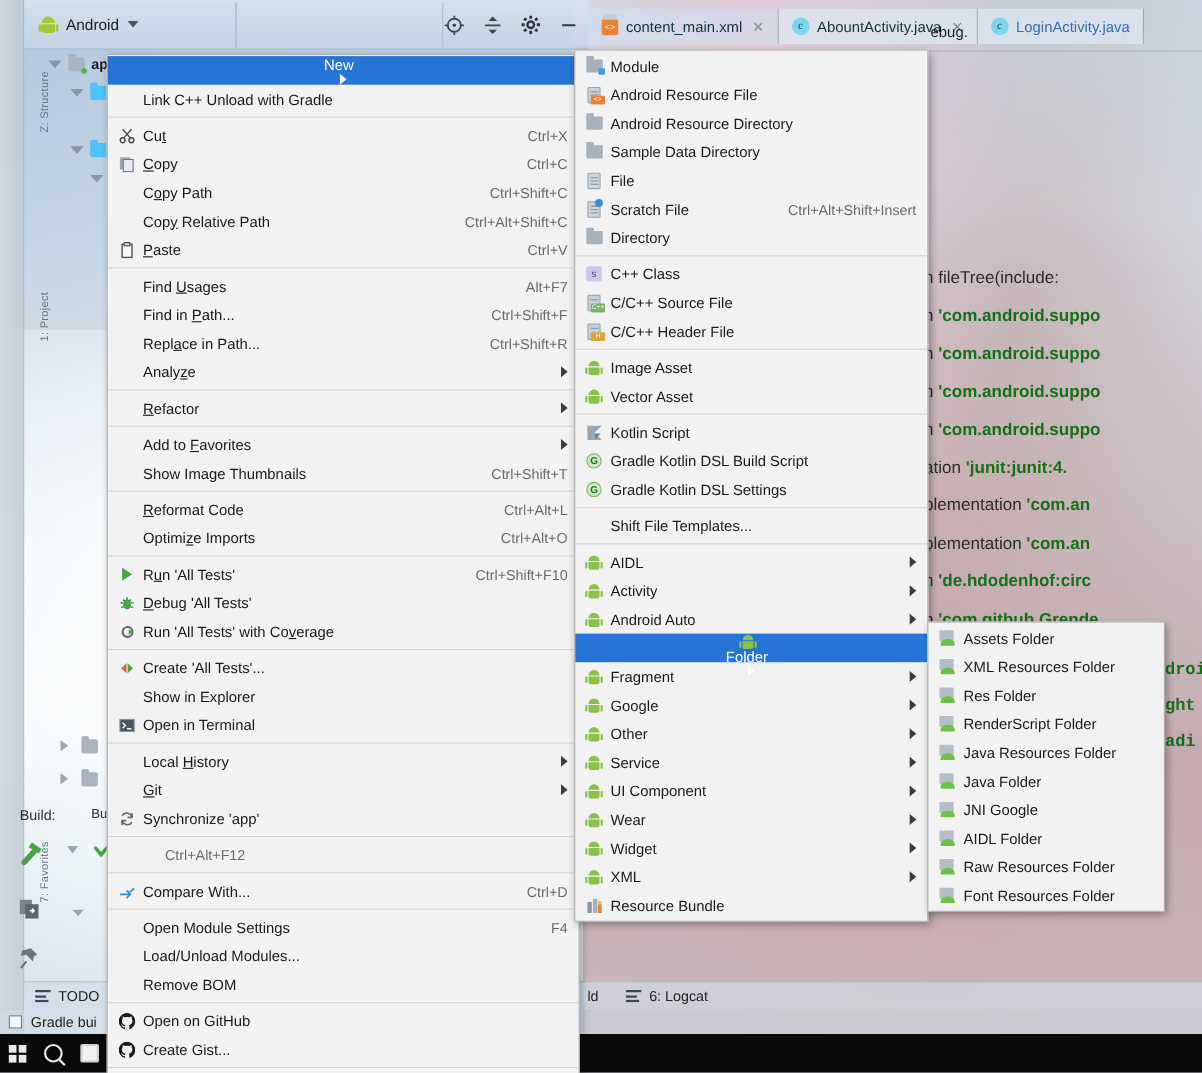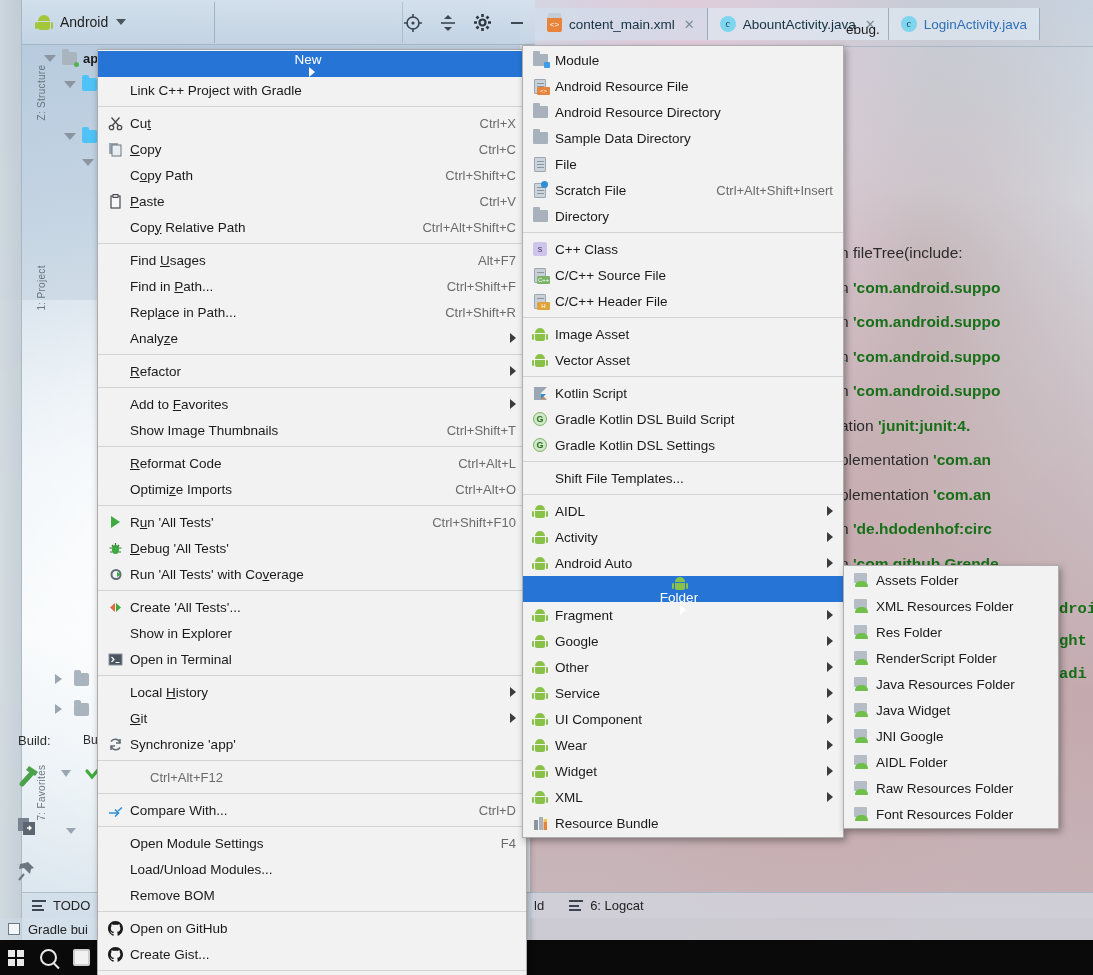--- a/index.html
+++ b/index.html
@@ -554,21 +554,21 @@
   </div>
 
   <div class="menu" id="menu-context">
       <div class="mi sel">
         <span class="ico"></span>
         <span class="lbl">New</span>
         <span class="arrow"></span>
       </div>
       <div class="mi">
         <span class="ico"></span>
-        <span class="lbl">Link C++ Project with Gradle</span>
+        <span class="lbl">Link C++ Unload with Gradle</span>
       </div>
       <div class="sep"></div>
       <div class="mi">
         <span class="ico">
           <svg width="15" height="15" viewBox="0 0 15 15">
             <circle cx="3.5" cy="11.5" r="2.2" fill="none" stroke="#4a4a4a" stroke-width="1.3"></circle>
             <circle cx="11.5" cy="11.5" r="2.2" fill="none" stroke="#4a4a4a" stroke-width="1.3"></circle>
             <path d="M3.5 1.5L11 10M11.5 1.5L4 10" stroke="#4a4a4a" stroke-width="1.3"></path>
           </svg>
         </span>
@@ -584,33 +584,33 @@
         </span>
         <span class="lbl"><u>C</u>opy</span>
         <span class="acc">Ctrl+C</span>
       </div>
       <div class="mi">
         <span class="ico"></span>
         <span class="lbl">C<u>o</u>py Path</span>
         <span class="acc">Ctrl+Shift+C</span>
       </div>
       <div class="mi">
+        <span class="ico"></span>
+        <span class="lbl">Cop<u>y</u> Relative Path</span>
+        <span class="acc">Ctrl+Alt+Shift+C</span>
+      </div>
+      <div class="mi">
         <span class="ico">
           <svg width="15" height="15" viewBox="0 0 15 15">
             <rect x="3" y="2" width="9" height="12" fill="#f6f8fa" stroke="#4a4a4a" stroke-width="1.2"></rect>
             <rect x="5" y="0.5" width="5" height="3" fill="#cdd5dd" stroke="#4a4a4a" stroke-width="1"></rect>
           </svg>
         </span>
         <span class="lbl"><u>P</u>aste</span>
         <span class="acc">Ctrl+V</span>
-      </div>
-      <div class="mi">
-        <span class="ico"></span>
-        <span class="lbl">Cop<u>y</u> Relative Path</span>
-        <span class="acc">Ctrl+Alt+Shift+C</span>
       </div>
       <div class="sep"></div>
       <div class="mi">
         <span class="ico"></span>
         <span class="lbl">Find <u>U</u>sages</span>
         <span class="acc">Alt+F7</span>
       </div>
       <div class="mi">
         <span class="ico"></span>
         <span class="lbl">Find in <u>P</u>ath...</span>
@@ -1116,21 +1116,21 @@
         </span>
         <span class="lbl">Java Resources Folder</span>
       </div>
       <div class="mi">
         <span class="ico">
           <span class="ico-folder-new">
             <span class="top"></span>
             <span class="grn"></span>
           </span>
         </span>
-        <span class="lbl">Java Widget</span>
+        <span class="lbl">Java Folder</span>
       </div>
       <div class="mi">
         <span class="ico">
           <span class="ico-folder-new">
             <span class="top"></span>
             <span class="grn"></span>
           </span>
         </span>
         <span class="lbl">JNI Google</span>
       </div>

